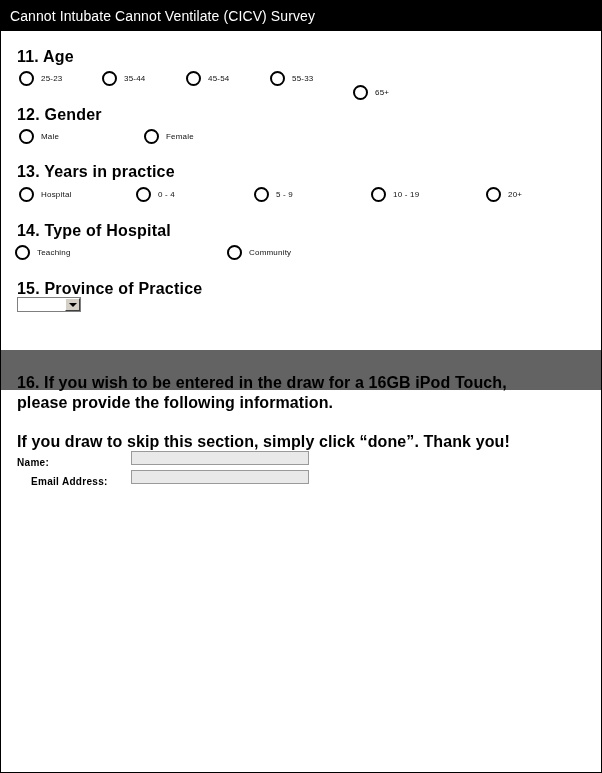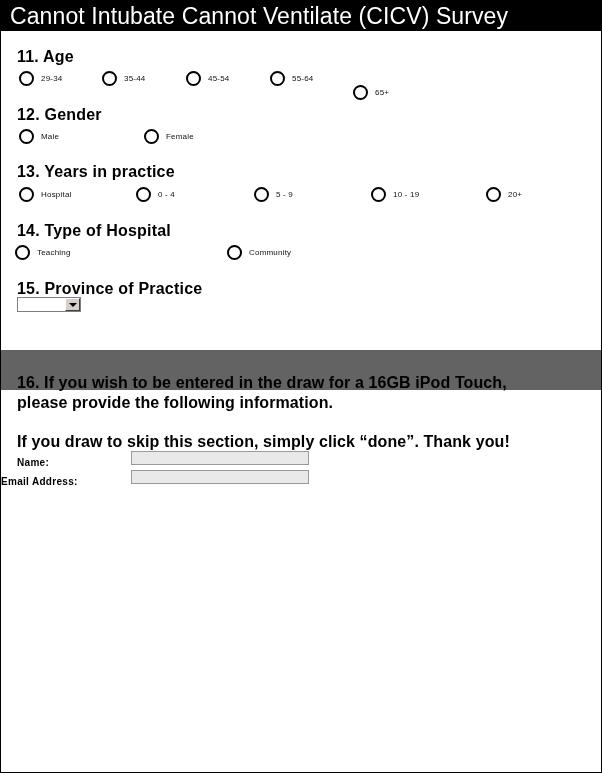--- a/index.html
+++ b/index.html
@@ -26,21 +26,21 @@
     width: 600px;
     height: 30px;
     background: #000000;
     color: #ffffff;
     display: flex;
     align-items: center;
     box-sizing: border-box;
     padding-left: 9px;
   }
   .titlebar-text {
-    font-size: 23px;
+    font-size: 14px;
     font-weight: normal;
     letter-spacing: 0.1px;
     color: #ffffff;
     font-family: "Liberation Sans", sans-serif;
   }
   .body-area {
     position: absolute;
     left: 0;
     top: 31px;
     width: 600px;
@@ -155,33 +155,33 @@
 
   <div class="titlebar">
     <span class="titlebar-text">Cannot Intubate Cannot Ventilate (CICV) Survey</span>
   </div>
 
   <div class="body-area">
 
     <div class="q-title" style="left:16px; top:16px;">11. Age</div>
     <div class="opt" style="left:18px; top:39px;">
       <span class="radio"></span>
-      <span class="opt-label">29-34</span>
+      <span class="opt-label">25-23</span>
     </div>
     <div class="opt" style="left:101px; top:39px;">
       <span class="radio"></span>
       <span class="opt-label">35-44</span>
     </div>
     <div class="opt" style="left:185px; top:39px;">
       <span class="radio"></span>
       <span class="opt-label">45-54</span>
     </div>
     <div class="opt" style="left:269px; top:39px;">
       <span class="radio"></span>
-      <span class="opt-label">55-64</span>
+      <span class="opt-label">55-33</span>
     </div>
     <div class="opt" style="left:352px; top:53px;">
       <span class="radio"></span>
       <span class="opt-label">65+</span>
     </div>
 
     <div class="q-title" style="left:16px; top:74px;">12. Gender</div>
     <div class="opt" style="left:18px; top:97px;">
       <span class="radio"></span>
       <span class="opt-label">Male</span>
@@ -232,17 +232,17 @@
     </div>
 
     <div class="gray-bar"></div>
 
     <div class="para" style="left:16px; top:341px; width:540px;">16. If you wish to be entered in the draw for a 16GB iPod Touch, please provide the following information.</div>
     <div class="para" style="left:16px; top:400px; width:560px;">If you draw to skip this section, simply click  “done”. Thank you!</div>
 
     <div class="field-label" style="left:16px; top:425px;">Name:</div>
     <input class="text-input" style="left: 130px; top: 419px;" type="text" value="">
 
-    <div class="field-label" style="left:0; top:444px;">Email Address:</div>
+    <div class="field-label" style="left:30px; top:444px;">Email Address:</div>
     <input class="text-input" style="left: 130px; top: 438px;" type="text" value="">
 
   </div>
 </div>
 
 </body></html>

